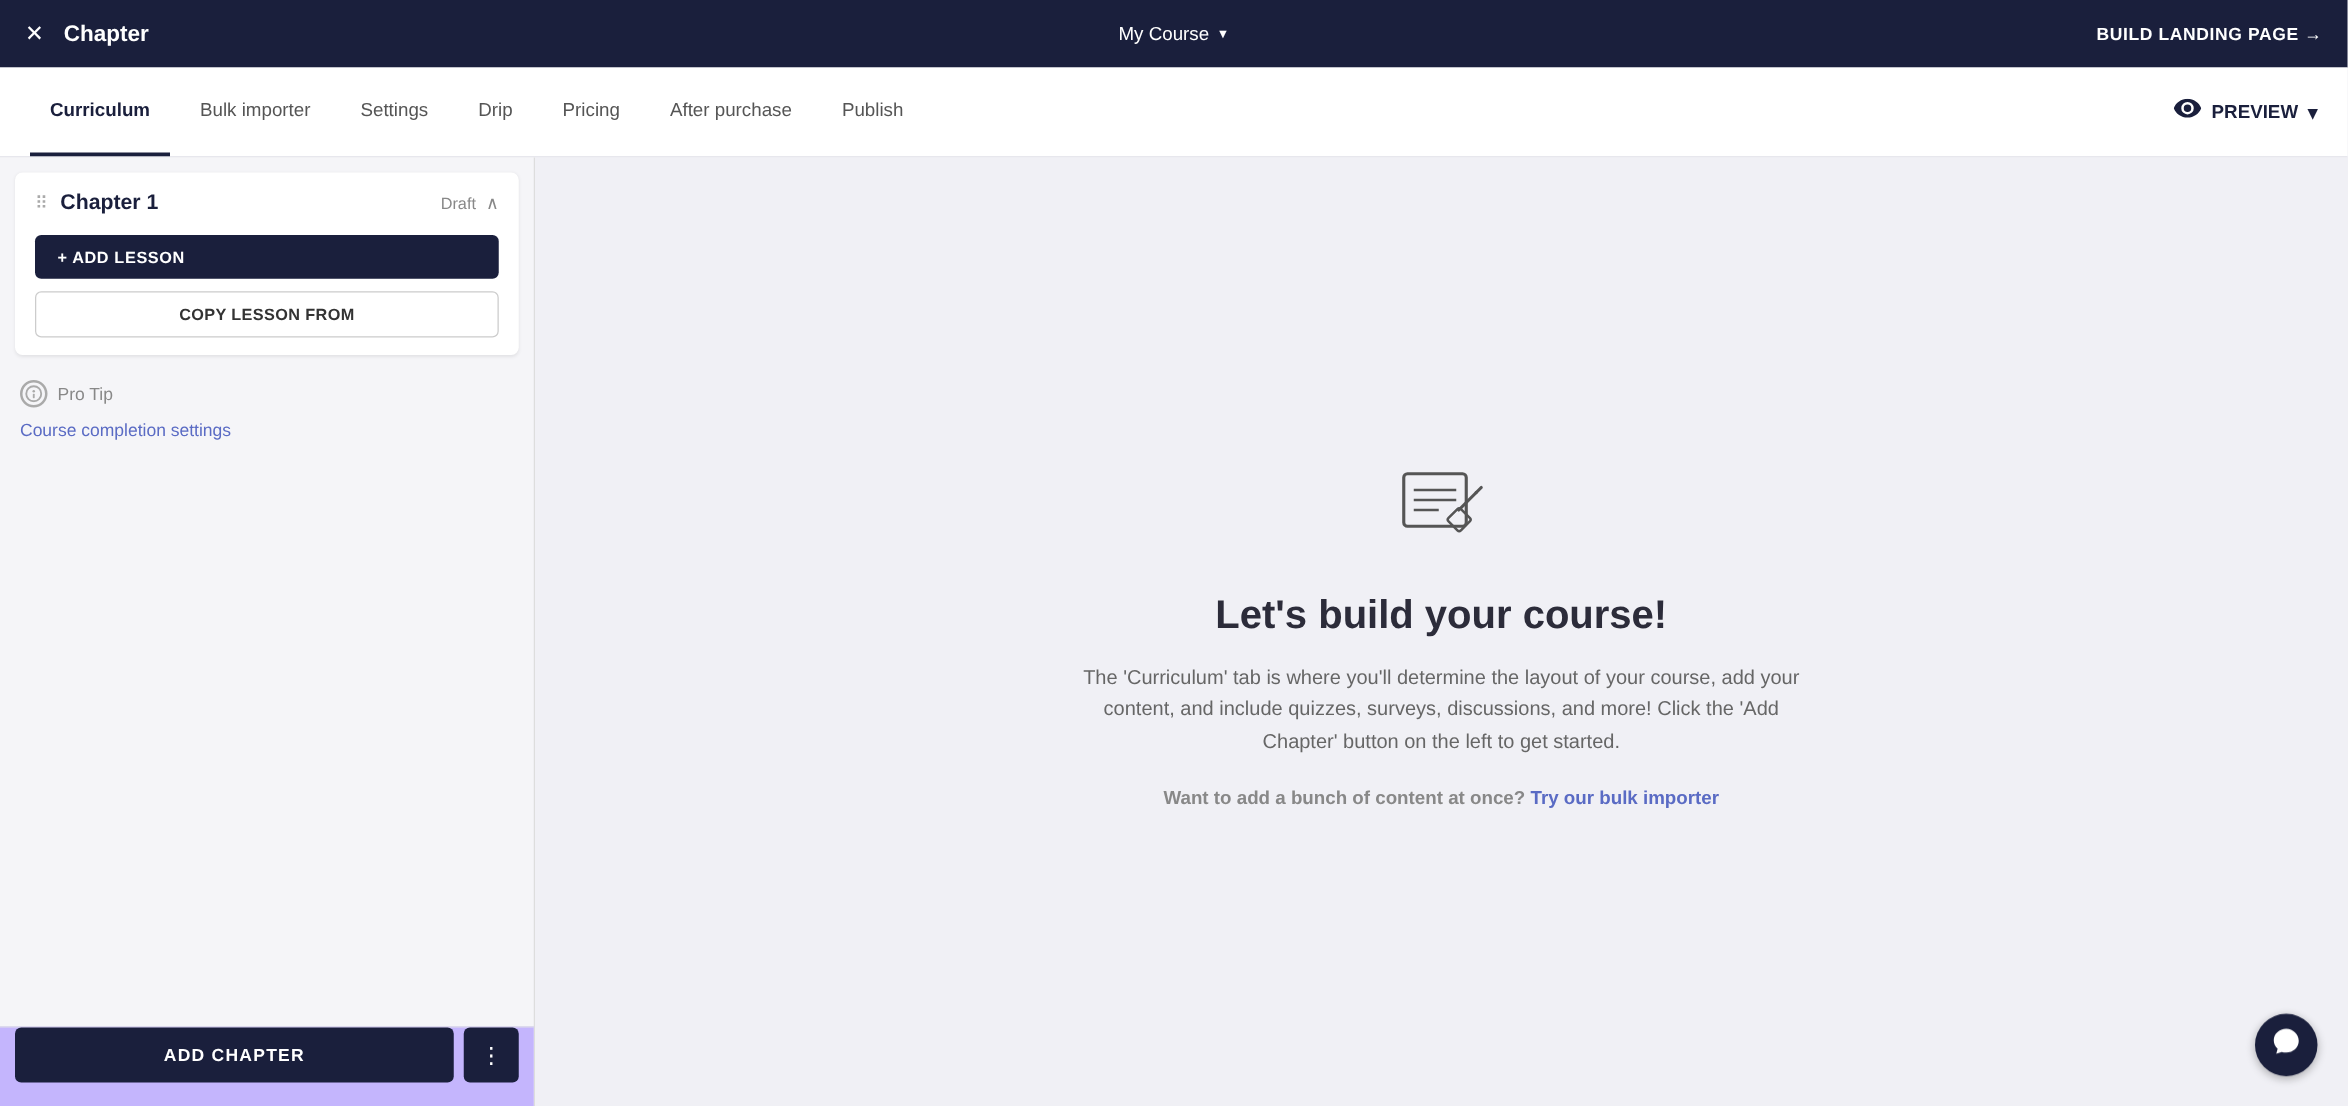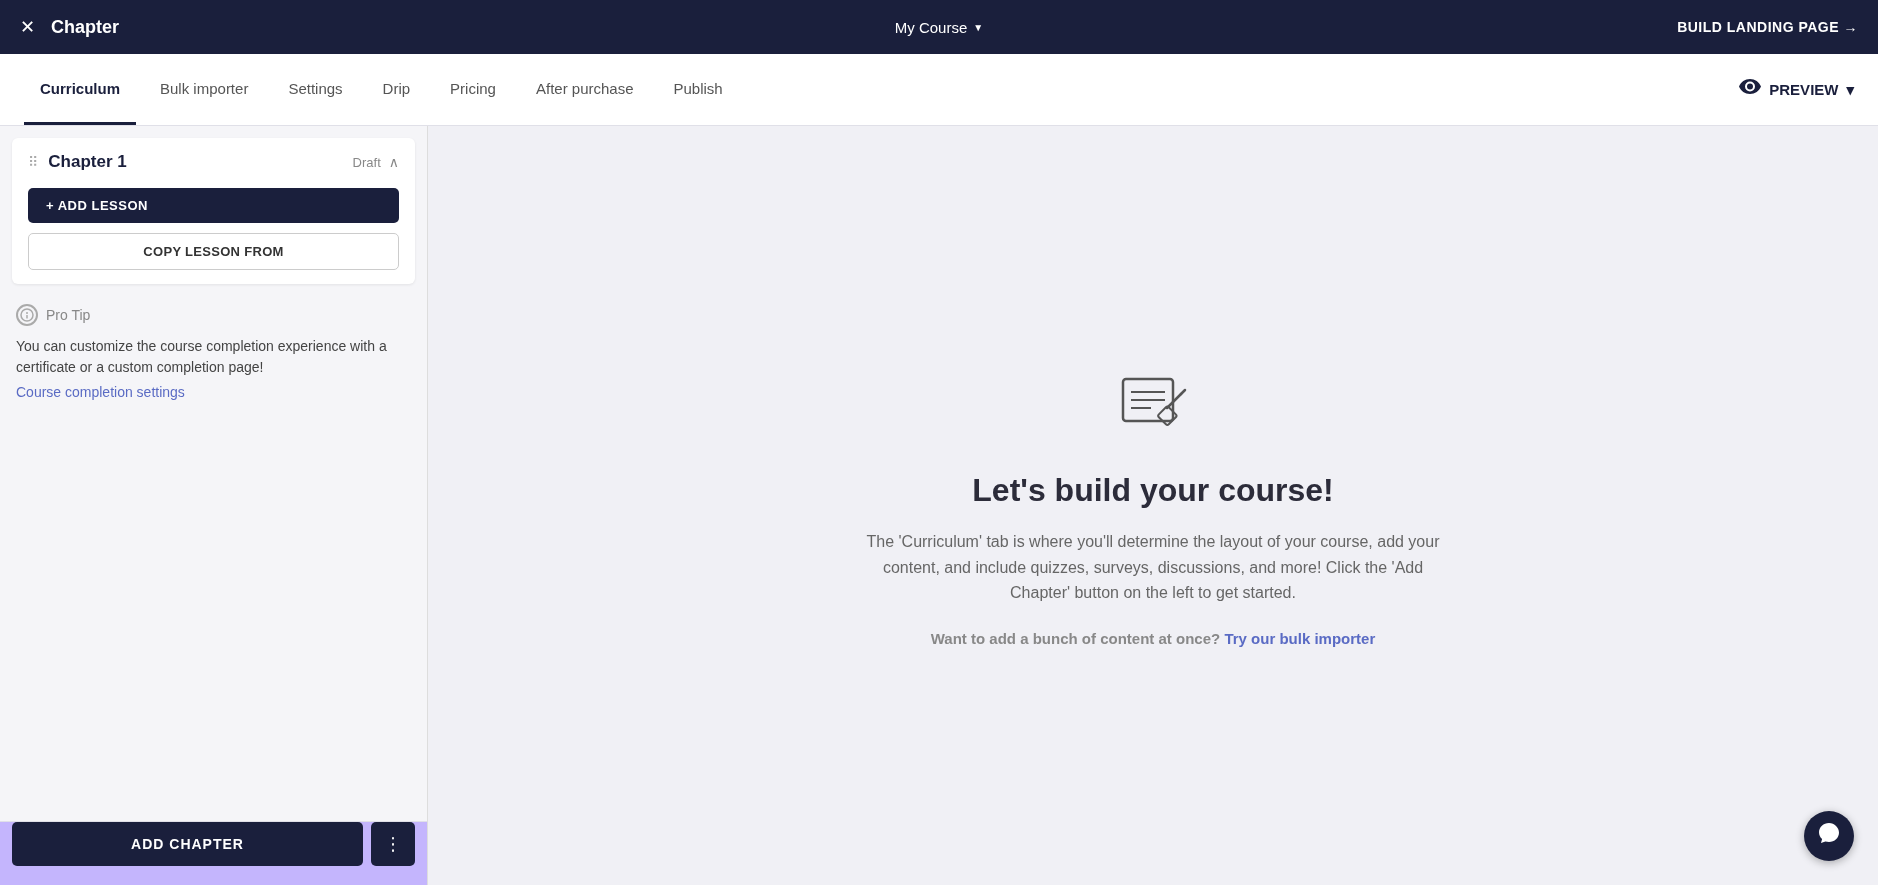--- a/index.html
+++ b/index.html
@@ -380,21 +380,20 @@
       <div class="pro-tip-header">
         <div class="pro-tip-icon">
           <svg width="14" height="14" viewBox="0 0 14 14" fill="none">
             <circle cx="7" cy="7" r="6" stroke="#aaa" stroke-width="1.5"></circle>
             <circle cx="7" cy="5" r="1" fill="#aaa"></circle>
             <rect x="6.25" y="7" width="1.5" height="3.5" rx="0.5" fill="#aaa"></rect>
           </svg>
         </div>
         <span class="pro-tip-label">Pro Tip</span>
       </div>
-      <p class="pro-tip-text">You can customize the course completion experience with a certificate or a custom completion page!</p>
       <a class="pro-tip-link">Course completion settings</a>
     </div>
 
     <div class="sidebar-bottom">
       <button class="btn-add-chapter">ADD CHAPTER</button>
       <button class="btn-more-options">⋮</button>
     </div>
 
   </div>
 

